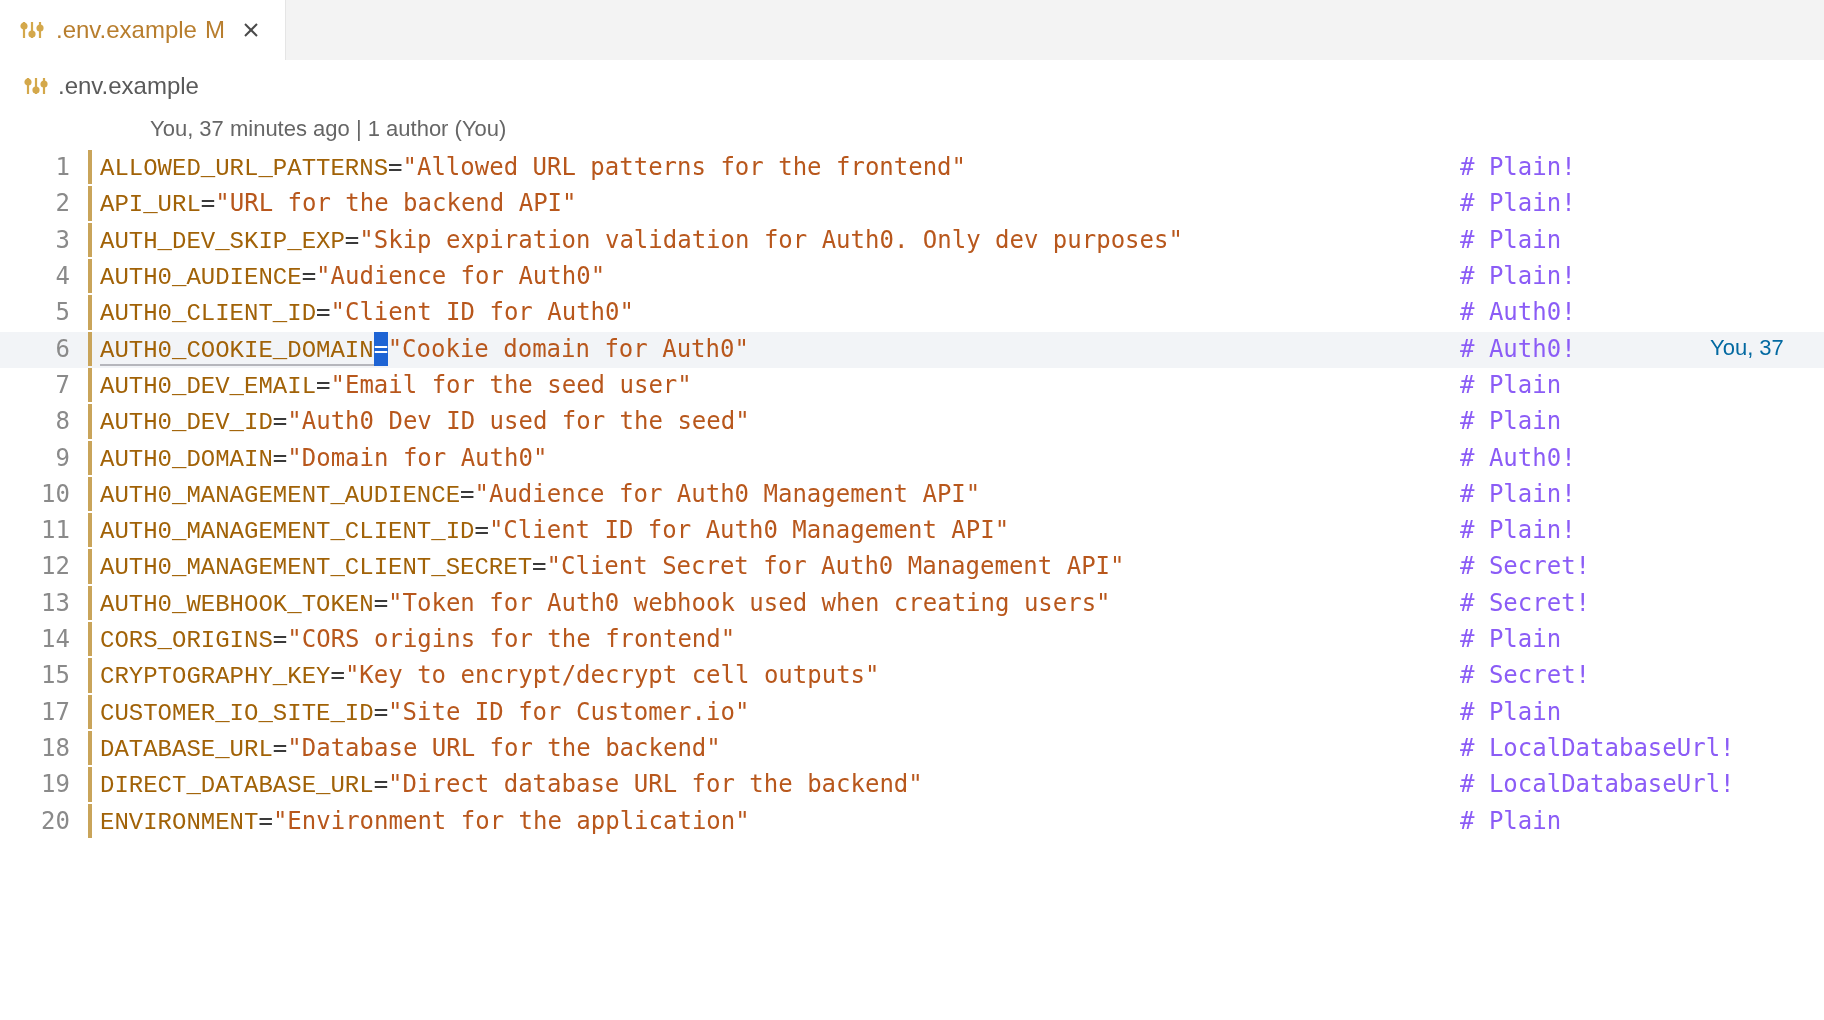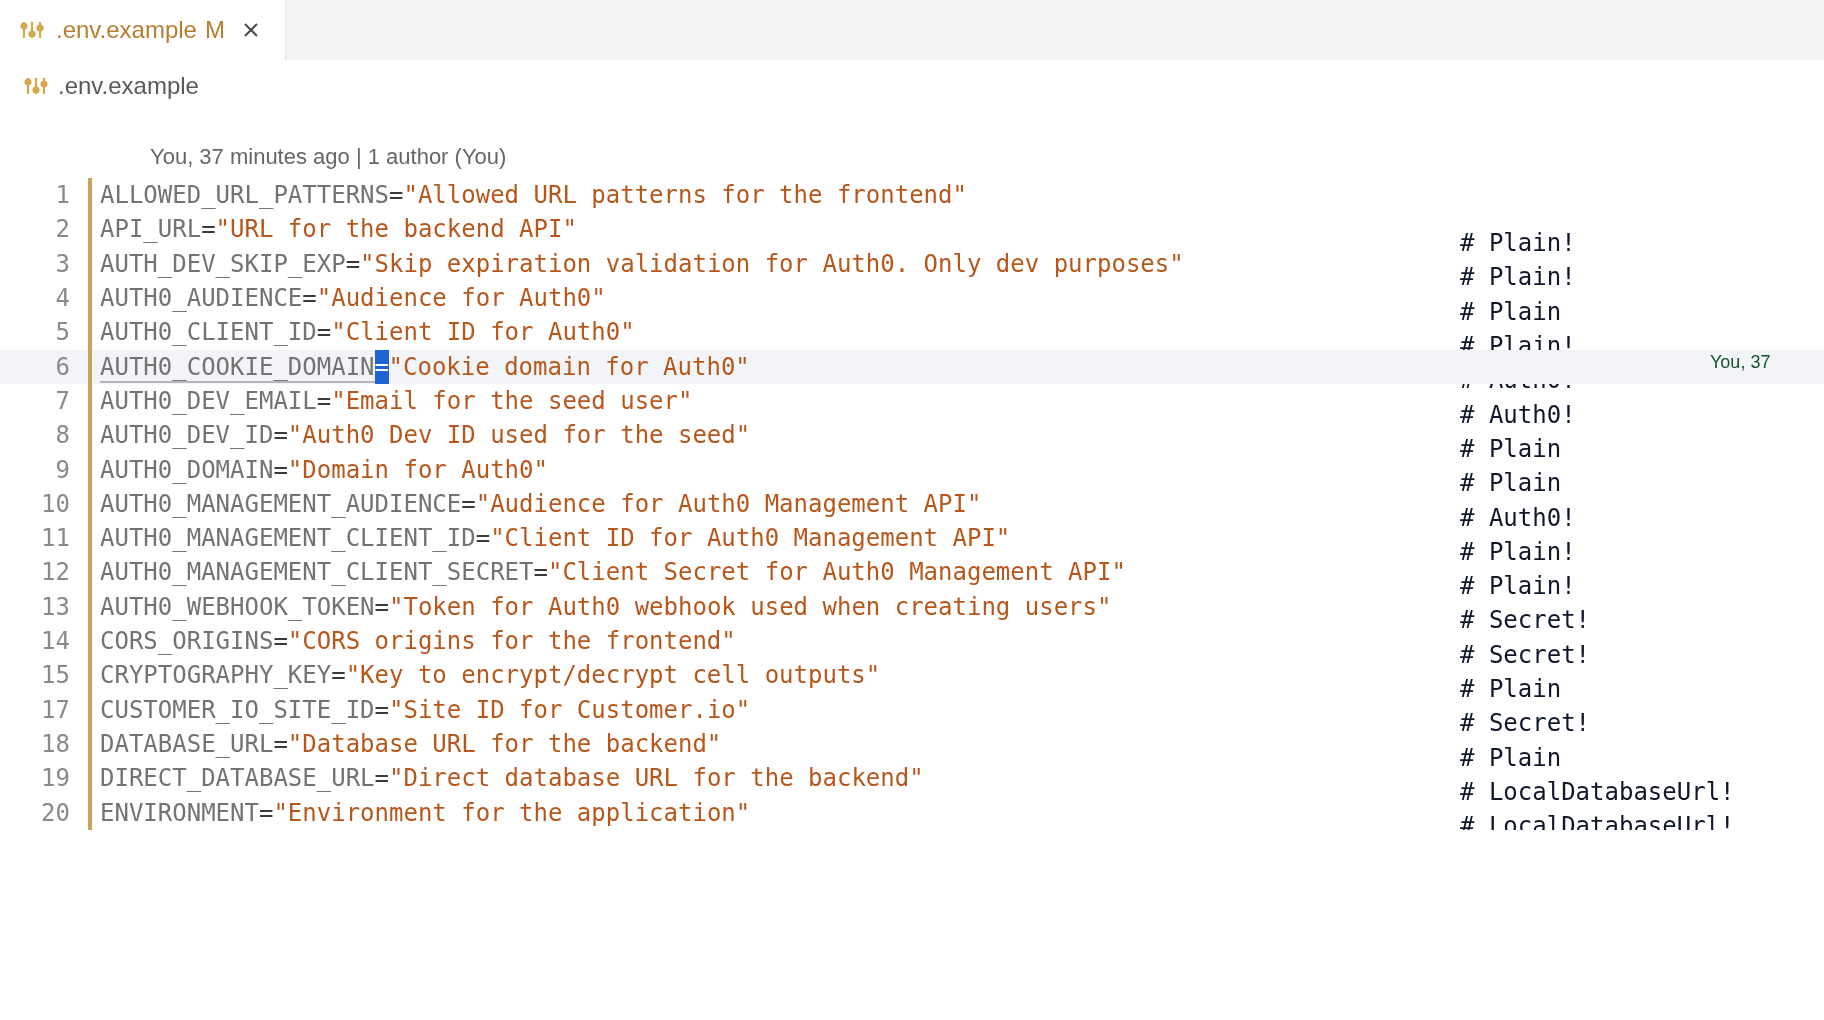--- a/index.html
+++ b/index.html
@@ -58,21 +58,20 @@
       color: #d4a84b;
     }
     .breadcrumb-text {
       font-size: 24px;
       color: #5a5a5a;
     }
     .blame-line {
       padding: 4px 0 8px 150px;
       font-size: 22px;
       color: #666666;
-      margin-top: 28px;
     }
     .editor {
       font-family: "Menlo", "Consolas", monospace;
       font-size: 24px;
       line-height: 1.43;
     }
     .code-line {
       display: flex;
       align-items: baseline;
       position: relative;
@@ -96,52 +95,52 @@
       bottom: 0;
       width: 4px;
       background: #c9a45a;
     }
     .code-content {
       white-space: pre;
       flex: 0 0 auto;
       position: relative;
     }
     .tok-key {
-      color: #737373;
+      color: #a16207;
+      font-family: Liberation Mono, monospace;
     }
     .tok-eq {
       color: #3a3a3a;
     }
     .tok-str {
       color: #b8571c;
     }
     .tok-comment {
-      color: #0f172a;
-      margin-top: 48px;
+      color: #8b5cf6;
     }
     .comment-col {
       position: absolute;
       left: 1460px;
       white-space: pre;
     }
     .cursor-block {
       display: inline-block;
       width: 14px;
       background: #1e64d4;
       color: #ffffff;
     }
     .selection-underline {
       border-bottom: 2px solid rgba(120,120,130,0.5);
     }
     .inline-blame {
       position: absolute;
       left: 1710px;
-      color: #14532d;
+      color: #0369a1;
       font-family: -apple-system, BlinkMacSystemFont, "Segoe UI", sans-serif;
-      font-size: 18px;
+      font-size: 22px;
       white-space: nowrap;
     }
   </style>
 </head>
 <body>
 
 <div class="tab-bar">
   <div class="tab">
     <span class="tab-icon">
       <svg width="24" height="24" viewBox="0 0 24 24" fill="none" stroke="currentColor" stroke-width="2.2">

